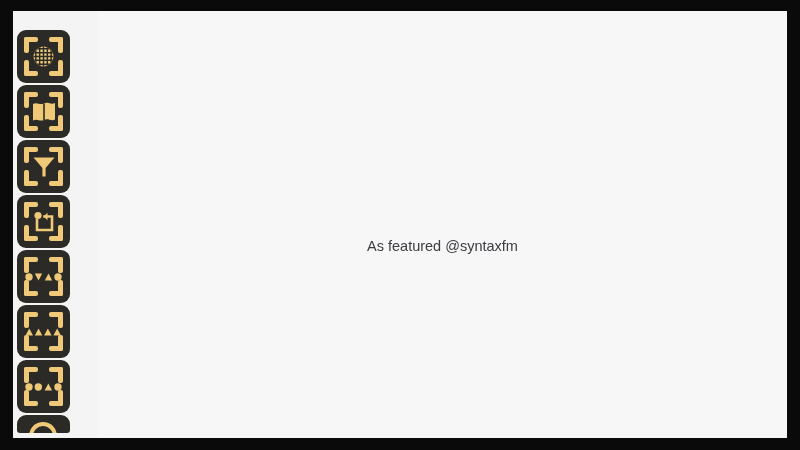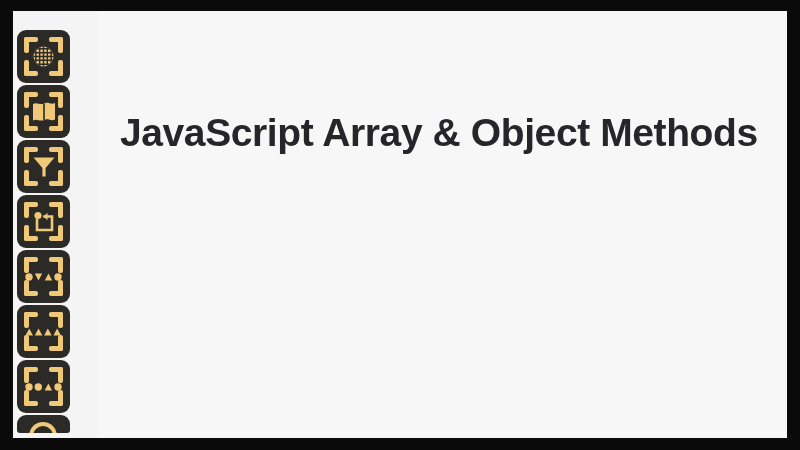--- a/index.html
+++ b/index.html
@@ -279,17 +279,17 @@
         </div>
       </div>
 
       <div id="tile-partial">
         <span class="arc"></span>
       </div>
 
     </div>
 
     <div id="content">
-      <h1 id="title">JavaScript Array &amp; Object Methods</h1>
+      <div id="subtitle">As featured @syntaxfm</div>
     </div>
 
   </div>
 </div>
 
 </body></html>

